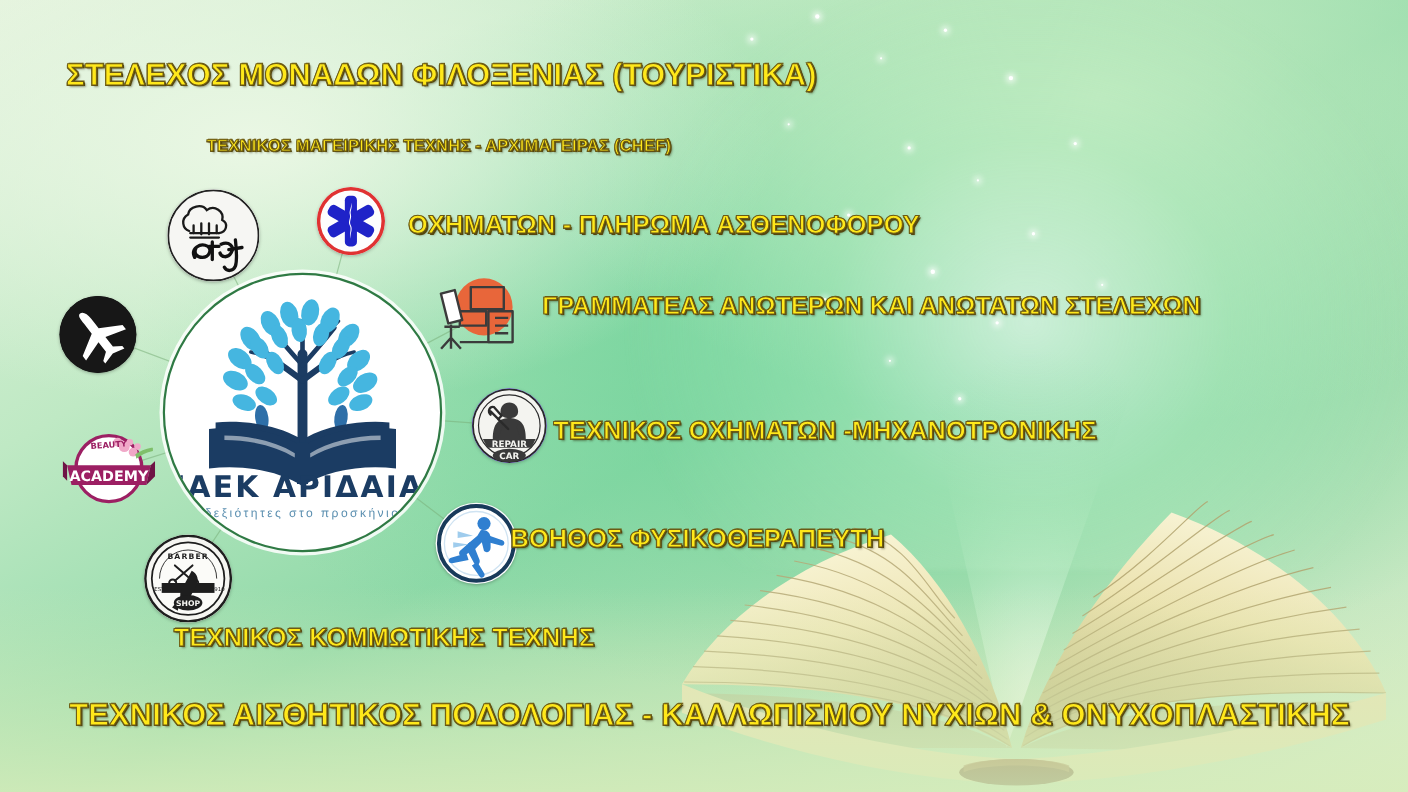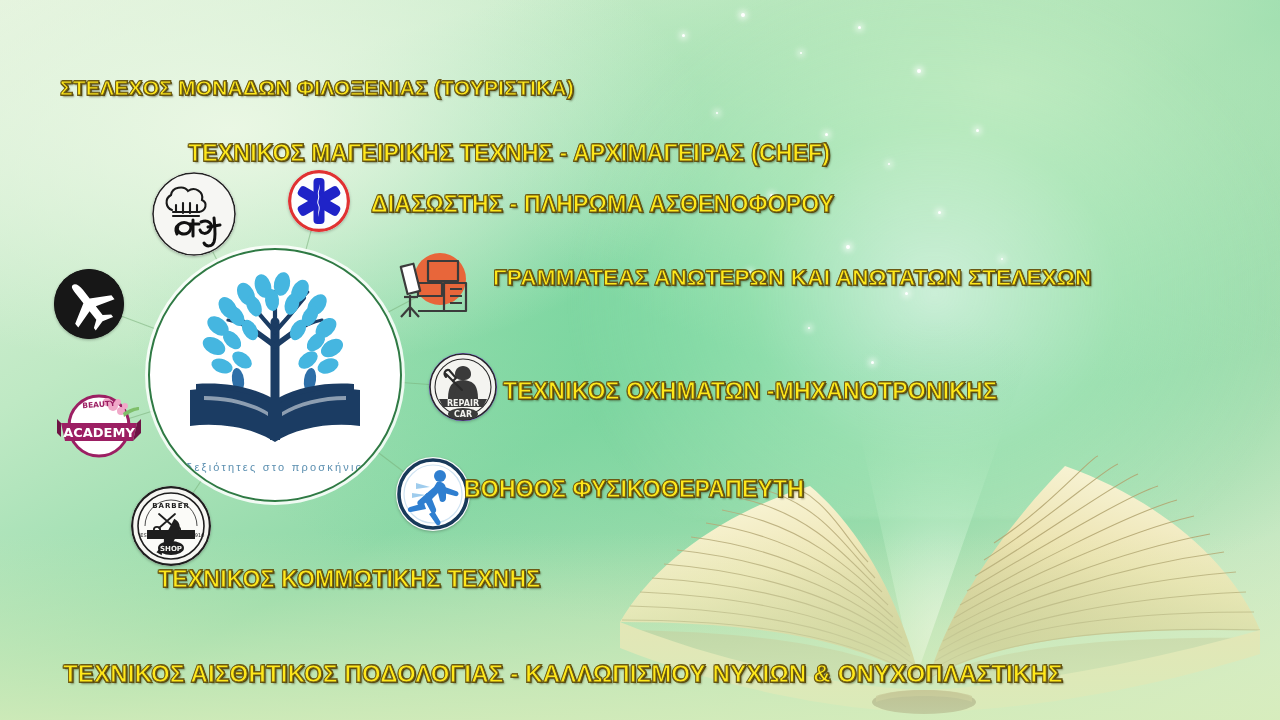--- a/index.html
+++ b/index.html
@@ -82,28 +82,28 @@
     font-family:"Liberation Sans",sans-serif;
     font-weight:bold;color:#ffe81a;
     -webkit-text-stroke:0.9px #6b5a14;
     text-shadow:
       1.4px 1.4px 0 #55470f,
       -0.6px 0.8px 0 #6b5a14,
       0.9px -0.6px 0 #6b5a14,
       2px 2px 2px rgba(40,35,5,.45);
     letter-spacing:.2px;
   }
-  .l1{left:60px; top:76px;  font-size:21px;}
-  .l2{left:188px;top:140px; font-size:23px;}
+  .l1{left:60px; top:52px;  font-size:28px;}
+  .l2{left:188px;top:124px; font-size:15px;}
   .l3{left:371px;top:191px; font-size:23px;}
   .l4{left:493px;top:265px; font-size:22.5px;text-align:center;}
   .l5{left:503px;top:378px; font-size:23px;text-align:right;}
   .l6{left:464px;top:476px; font-size:23px;}
   .l7{left:158px;top:566px; font-size:23px;}
-  .l8{left:63px; top:660px; font-size:24px;}
+  .l8{left:63px; top:634px; font-size:28px;}
 </style>
 </head>
 <body>
 
 <div id="stage">
 
   <div class="bg-base"></div>
   <div class="bg-glow"></div>
 
   <div class="book">
@@ -259,20 +259,21 @@
         <path d="M122 148 C100 136 72 132 46 134 L46 170 C72 168 102 172 122 184 Z"></path>
         <path d="M128 148 C150 136 178 132 204 134 L204 170 C178 168 148 172 128 184 Z"></path>
         <path d="M40 140 C70 136 104 142 125 156 C146 142 180 136 210 140 L210 176 C180 172 146 178 125 192 C104 178 70 172 40 176 Z"></path>
         <path d="M120 152 L130 152 L130 190 L120 190 Z"></path>
       </g>
       <g fill="#ffffff" opacity=".5">
         <path d="M54 146 C78 146 102 152 118 162 L118 166 C102 156 78 150 54 150 Z"></path>
         <path d="M196 146 C172 146 148 152 132 162 L132 166 C148 156 172 150 196 150 Z"></path>
       </g>
     </svg>
+    <div class="logo-title">ΣΑΕΚ ΑΡΙΔΑΙΑΣ</div>
     <div class="logo-sub">δεξιότητες στο προσκήνιο</div>
   </div>
 
   <div class="ico ico-chef">
     <svg viewBox="0 0 84 84">
       <circle cx="42" cy="42" r="41" fill="#f6f6f3" stroke="#222" stroke-width="1.6"></circle>
       <g fill="none" stroke="#1a1a1a" stroke-width="2.1" stroke-linecap="round">
         <path d="M20 38 C14 36 12 27 19 23 C20 15 32 13 36 19 C43 14 52 20 50 28 C56 31 54 39 47 40"></path>
         <path d="M21 40 L47 40"></path>
         <path d="M24 40 L24 33 M31 41 L31 31 M38 41 L38 31 M45 40 L45 33"></path>
@@ -409,20 +410,20 @@
         <path d="M36 34 C42 34 46 38 46 44 L46 58 C46 62 42 64 39 62 L36 56 Z"></path>
         <path d="M38 62 L42 72 L36 72 Z"></path>
       </g>
       <ellipse cx="40" cy="62" rx="13" ry="7" fill="#1e1e1e"></ellipse>
       <text x="40" y="65" font-family="DejaVu Sans, sans-serif" font-size="7" font-weight="bold" fill="#f5f5f1" text-anchor="middle">SHOP</text>
     </svg>
   </div>
 
   <div class="lbl l1">ΣΤΕΛΕΧΟΣ ΜΟΝΑΔΩΝ ΦΙΛΟΞΕΝΙΑΣ (ΤΟΥΡΙΣΤΙΚΑ)</div>
   <div class="lbl l2">ΤΕΧΝΙΚΟΣ ΜΑΓΕΙΡΙΚΗΣ ΤΕΧΝΗΣ - ΑΡΧΙΜΑΓΕΙΡΑΣ (CHEF)</div>
-  <div class="lbl l3">ΔΙΑΣΩΣΤΗΣ - ΠΛΗΡΩΜΑ ΑΣΘΕΝΟΦΟΡΟΥ</div>
+  <div class="lbl l3">ΟΧΗΜΑΤΩΝ - ΠΛΗΡΩΜΑ ΑΣΘΕΝΟΦΟΡΟΥ</div>
   <div class="lbl l4">ΓΡΑΜΜΑΤΕΑΣ ΑΝΩΤΕΡΩΝ ΚΑΙ ΑΝΩΤΑΤΩΝ ΣΤΕΛΕΧΩΝ</div>
   <div class="lbl l5">ΤΕΧΝΙΚΟΣ ΟΧΗΜΑΤΩΝ -ΜΗΧΑΝΟΤΡΟΝΙΚΗΣ</div>
   <div class="lbl l7">ΤΕΧΝΙΚΟΣ ΚΟΜΜΩΤΙΚΗΣ ΤΕΧΝΗΣ</div>
   <div class="lbl l6">ΒΟΗΘΟΣ ΦΥΣΙΚΟΘΕΡΑΠΕΥΤΗ</div>
   <div class="lbl l8">ΤΕΧΝΙΚΟΣ ΑΙΣΘΗΤΙΚΟΣ ΠΟΔΟΛΟΓΙΑΣ - ΚΑΛΛΩΠΙΣΜΟΥ ΝΥΧΙΩΝ &amp; ΟΝΥΧΟΠΛΑΣΤΙΚΗΣ</div>
 
 </div>
 
 </body></html>

